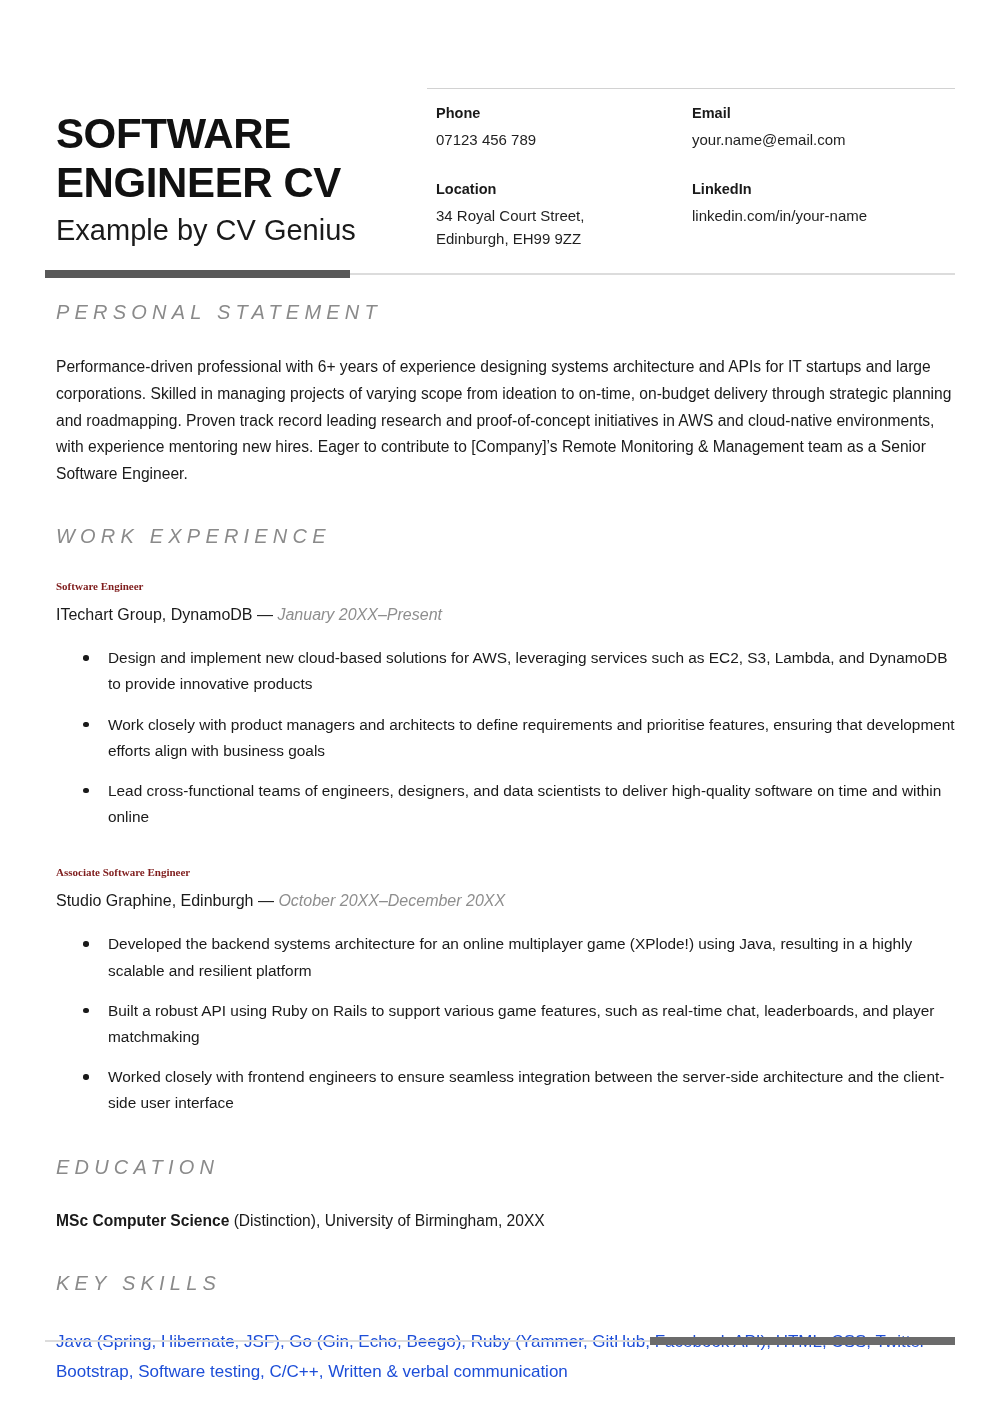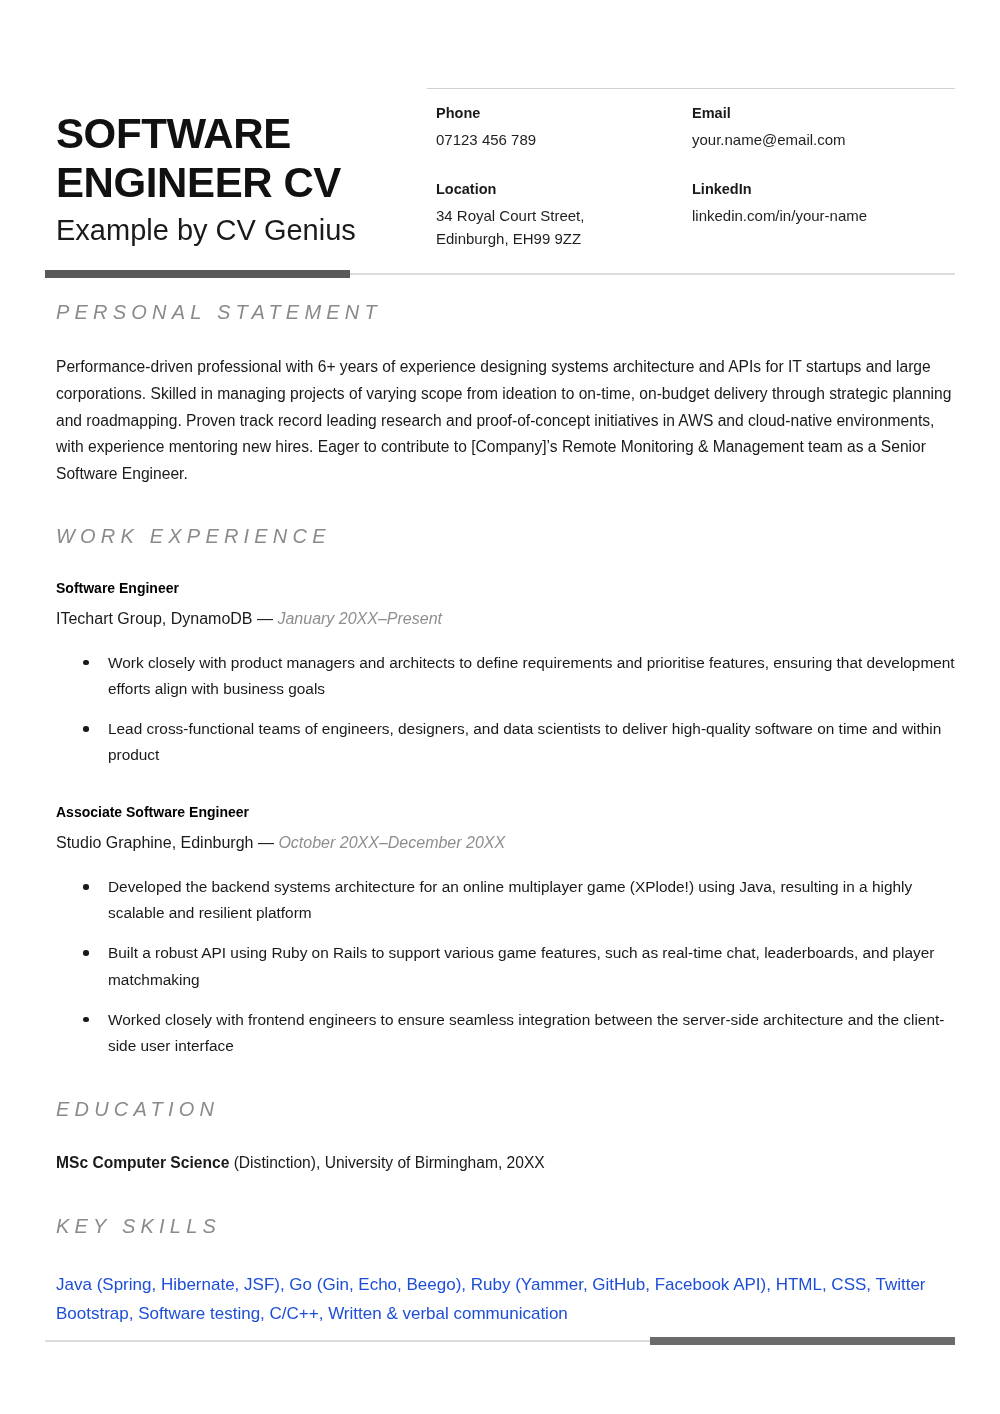--- a/index.html
+++ b/index.html
@@ -166,24 +166,25 @@
   .paragraph {
     font-size: 15.6px;
     line-height: 1.72;
     color: #1a1a1a;
     text-align: left;
   }
 
   .job { }
 
   .job-title {
-    font-size: 14px;
+    font-size: 11px;
     font-weight: bold;
-    color: #000000;
+    color: #7f1d1d;
     line-height: 1.5;
+    font-family: Liberation Serif, serif;
   }
 
   .job-meta {
     font-size: 16px;
     color: #1a1a1a;
     line-height: 1.6;
   }
   .job-meta .dates {
     color: #8e8e8e;
     font-style: italic;
@@ -288,22 +289,23 @@
       <div class="section-heading">WORK EXPERIENCE</div>
 
       <div class="job" style="margin-top: 30px;">
         <div class="job-title">Software Engineer</div>
         <div class="job-meta" style="margin-top: 7px;">
           <span>ITechart Group, DynamoDB</span>
           <span class="dash">—</span>
           <span class="dates">January 20XX–Present</span>
         </div>
         <ul class="bullets" style="margin-top: 18px;">
+          <li>Design and implement new cloud-based solutions for AWS, leveraging services such as EC2, S3, Lambda, and DynamoDB to provide innovative products</li>
           <li>Work closely with product managers and architects to define requirements and prioritise features, ensuring that development efforts align with business goals</li>
-          <li>Lead cross-functional teams of engineers, designers, and data scientists to deliver high-quality software on time and within product</li>
+          <li>Lead cross-functional teams of engineers, designers, and data scientists to deliver high-quality software on time and within online</li>
         </ul>
       </div>
 
       <div class="job" style="margin-top: 34px;">
         <div class="job-title">Associate Software Engineer</div>
         <div class="job-meta" style="margin-top: 7px;">
           <span>Studio Graphine, Edinburgh</span>
           <span class="dash">—</span>
           <span class="dates">October 20XX–December 20XX</span>
         </div>

